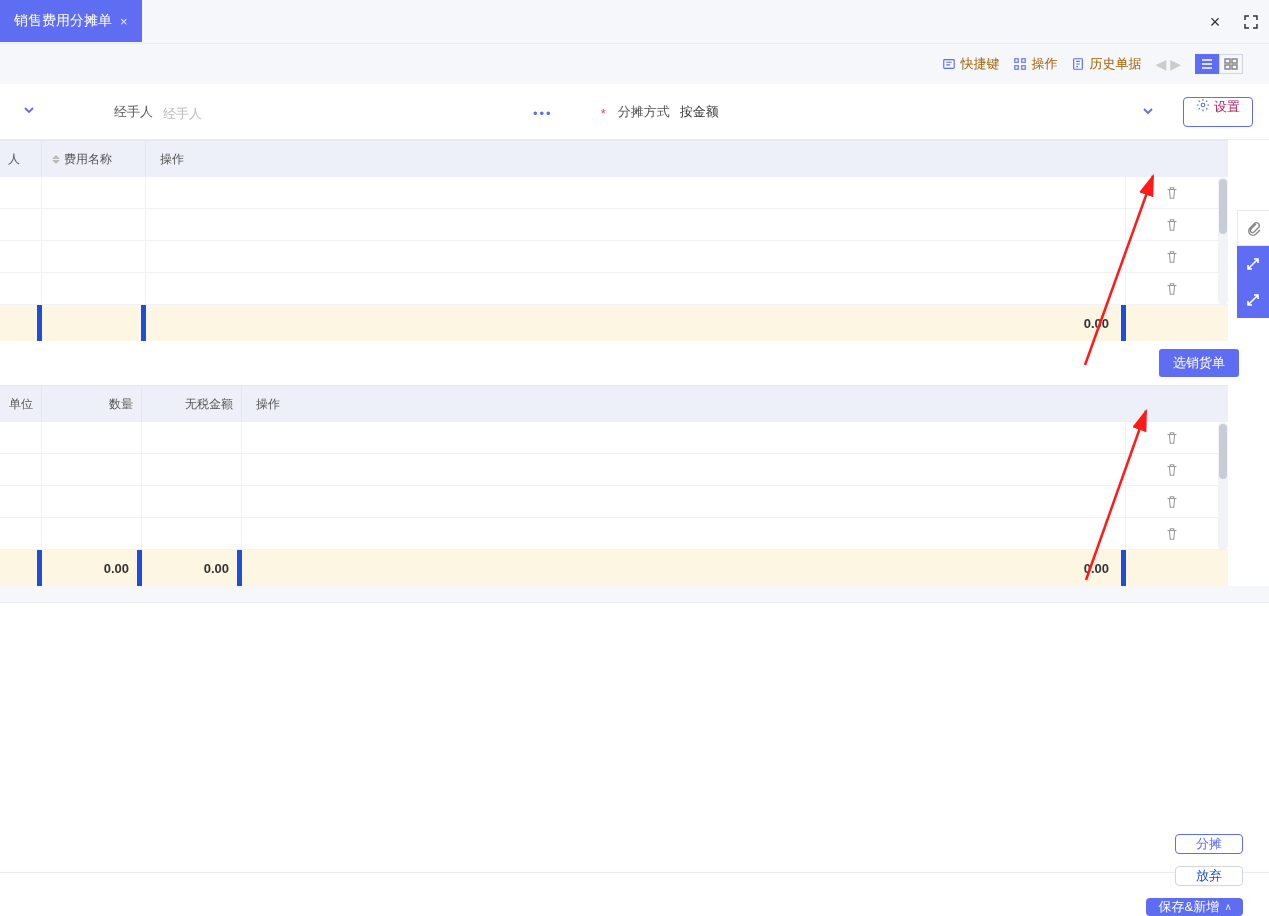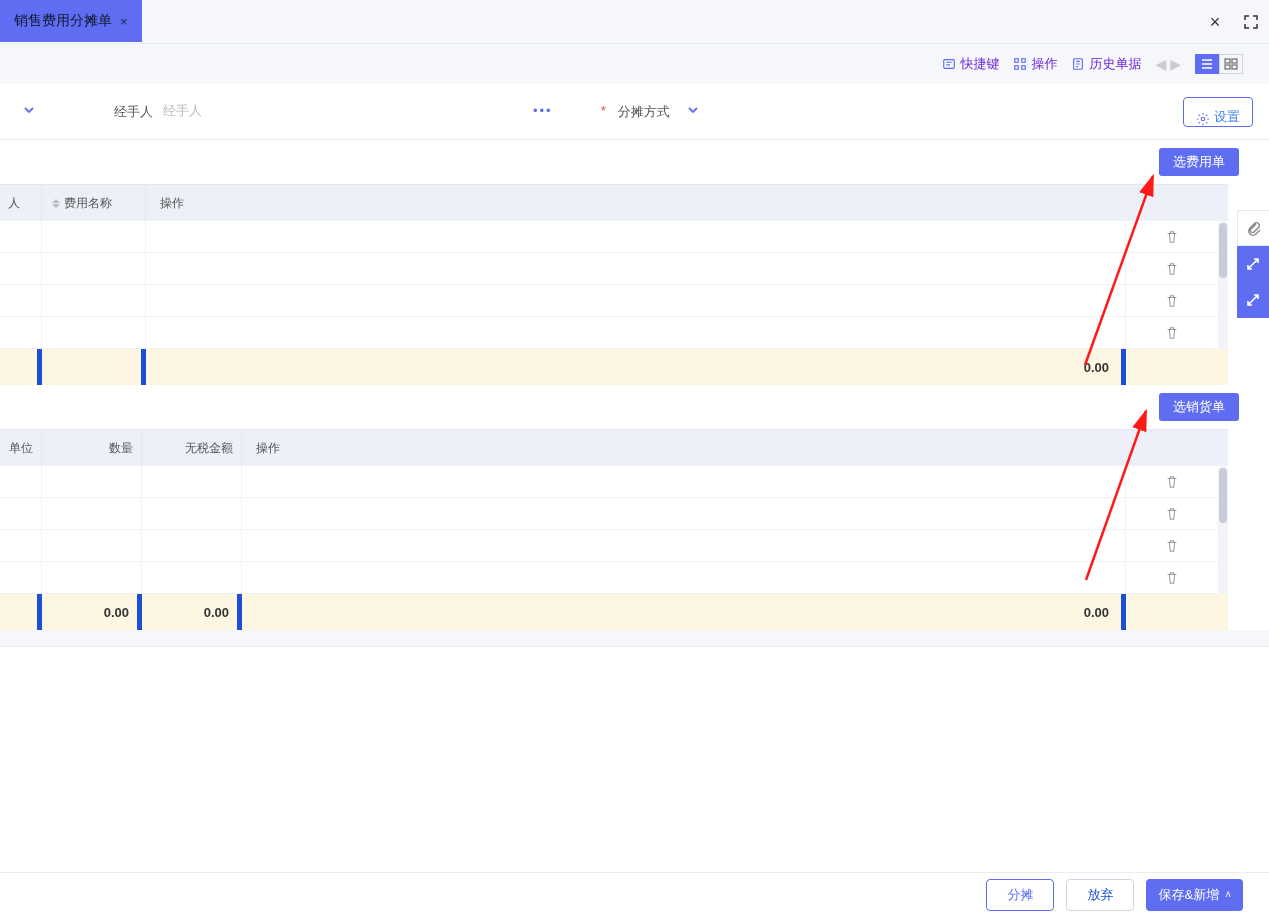--- a/index.html
+++ b/index.html
@@ -1,49 +1,49 @@
 <!DOCTYPE html>
 <html><head>
 <meta charset="utf-8">
 <style>
   * { box-sizing: border-box; margin: 0; padding: 0; font-family: "Microsoft YaHei", Arial, sans-serif; }
   body { width: 1269px; height: 916px; background: #fff; overflow: hidden; font-size: 13px; color: #333; position: relative; }
 
   
   .tabbar { height: 44px; background: #f5f7fa; display: flex; align-items: flex-start; border-bottom: 1px solid #e9ecf2; }
-  .tab { height: 42px; background: #5e6df2; color: #0f172a; padding: 0 14px; display: flex; align-items: center; gap: 8px; font-size: 14px; }
+  .tab { height: 42px; background: #5e6df2; color: #ffffff; padding: 0 14px; display: flex; align-items: center; gap: 8px; font-size: 14px; }
   .tab .close { font-size: 13px; opacity: .85; cursor: pointer; }
   .tab-spacer { flex: 1; }
   .tab-close-all { width: 36px; height: 44px; display: flex; align-items: center; justify-content: center; cursor: pointer; color: #333; font-size: 18px; }
   .tab-fullscreen { width: 36px; height: 44px; display: flex; align-items: center; justify-content: center; cursor: pointer; color: #333; }
 
   
   .toolstrip { height: 40px; background: #f5f7fa; display: flex; align-items: center; justify-content: flex-end; padding: 0 26px; gap: 14px; font-size: 13px; }
-  .tool-link { display: flex; align-items: center; gap: 4px; color: #6d28d9; cursor: pointer; }
+  .tool-link { display: flex; align-items: center; gap: 4px; color: #a16207; cursor: pointer; }
   .tool-link svg { width: 14px; height: 14px; }
   .pager { display: flex; align-items: center; gap: 4px; color: #ccc; }
   .pager span { cursor: pointer; font-size: 14px; }
   .view-toggle { display: flex; }
   .view-btn { width: 24px; height: 20px; display: flex; align-items: center; justify-content: center; border: 1px solid #d0d5e0; cursor: pointer; }
   .view-btn.active { background: #5e6df2; border-color: #5e6df2; }
   .view-btn.active svg { stroke: #fff; }
   .view-btn svg { stroke: #888; }
 
   
   .form-row { height: 56px; background: #fff; display: flex; align-items: center; padding: 0 16px; position: relative; border-bottom: 1px solid #e9ecf2; }
   .dd-caret { color: #5e6df2; cursor: pointer; padding: 0 6px; }
-  .field { display: flex; align-items: flex-start; gap: 10px; }
+  .field { display: flex; align-items: flex-end; gap: 10px; }
   .field-label { color: #555; font-size: 13px; white-space: nowrap; }
   .field-input { border: none; outline: none; font-size: 13px; color: #333; width: 360px; }
   .field-input::placeholder { color: #bbb; }
   .field-more { color: #5e6df2; letter-spacing: 2px; cursor: pointer; }
   .req { color: #e74c3c; margin-right: 2px; }
   .field-value { color: #333; }
   .field .caret { color: #5e6df2; margin-left: 6px; cursor: pointer; }
-  .settings-btn { border: 1px solid #5e6df2; color: #3b82f6; background: #fff; height: 30px; padding: 0 12px; border-radius: 4px; display: flex; align-items: flex-end; gap: 4px; cursor: pointer; font-size: 13px; }
+  .settings-btn { border: 1px solid #5e6df2; color: #be185d; background: #fff; height: 30px; padding: 0 12px; border-radius: 4px; display: flex; align-items: flex-start; gap: 4px; cursor: pointer; font-size: 13px; }
   .settings-btn svg { width: 14px; height: 14px; }
 
   
   .section { background: #fff; padding: 0; position: relative; }
   .section-actions { display: flex; justify-content: flex-end; padding: 8px 30px 8px 0; }
   .btn-primary { background: #5e6df2; color: #fff; border: none; height: 28px; padding: 0 14px; border-radius: 3px; cursor: pointer; font-size: 13px; }
 
   .grid { width: 1228px; border-top: 1px solid #e3e7ef; position: relative; }
   .grid-head { display: flex; background: #edf0f8; height: 36px; font-size: 12px; color: #555; }
   .cell { display: flex; align-items: center; padding: 0 8px; border-right: 1px solid #e3e7ef; }
@@ -63,21 +63,21 @@
   .vscroll { position: absolute; right: 0; top: 36px; width: 10px; bottom: 36px; background: #f2f3f7; border-radius: 5px; }
   .vthumb { position: absolute; left: 1px; right: 1px; top: 2px; height: 55px; background: #c8ccd6; border-radius: 5px; }
 
   
   .divider-gap { height: 16px; background: #f5f7fa; }
 
   
   .memo-area { height: 40px; border-top: 1px solid #e9ecf2; background: #fff; }
 
   
-  .footer { position: absolute; left: 0; right: 0; bottom: 0; height: 44px; background: #fff; border-top: 1px solid #e9ecf2; display: flex; align-items: center; justify-content: flex-end; padding: 0 26px; gap: 12px; }
+  .footer { position: absolute; left: 0; right: 0; bottom: 0; height: 44px; background: #fff; border-top: 1px solid #e9ecf2; display: flex; align-items: flex-end; justify-content: flex-end; padding: 0 26px; gap: 12px; flex-direction: column; }
   .btn-outline { border: 1px solid #d0d5e0; background: #fff; height: 32px; padding: 0 20px; border-radius: 4px; cursor: pointer; color: #1d4ed8; font-size: 13px; }
   .btn-outline.primary { border-color: #5e6df2; color: #5e6df2; }
   .btn-solid { background: #5e6df2; border: none; color: #fff; height: 32px; padding: 0 12px; border-radius: 4px; cursor: pointer; font-size: 13px; display: flex; align-items: center; gap: 6px; }
   .btn-solid .caret-up { font-size: 10px; }
 
   
   .float-tools { position: absolute; right: 0; top: 210px; width: 32px; display: flex; flex-direction: column; }
   .float-btn { width: 32px; height: 36px; display: flex; align-items: center; justify-content: center; cursor: pointer; }
   .float-btn.plain { background: #fff; border: 1px solid #e5e8f0; border-right: none; color: #888; }
   .float-btn.blue { background: #5e6df2; color: #fff; }
@@ -171,40 +171,38 @@
   <div style="width:72px"></div>
   <div class="field">
     <span class="field-label">经手人</span>
     <input class="field-input" placeholder="经手人" style="">
     <span class="field-more">•••</span>
   </div>
   <div style="width:48px"></div>
   <div class="field" style="flex:1">
     <span class="req">*</span>
     <span class="field-label">分摊方式</span>
+    <span class="field-value" style="flex:1">按金额</span>
     <span class="caret">
       <svg width="14" height="14" viewBox="0 0 14 14" fill="none" stroke="#5e6df2" stroke-width="1.8">
           <path d="M3 5l4 4 4-4"></path>
         </svg>
     </span>
   </div>
   <div style="width:28px"></div>
   <button class="settings-btn">
     <svg viewBox="0 0 16 16" fill="none" stroke="#5e6df2" stroke-width="1.3">
         <circle cx="8" cy="8" r="2"></circle>
         <path d="M8 1v2M8 13v2M1 8h2M13 8h2M3 3l1.5 1.5M11.5 11.5L13 13M13 3l-1.5 1.5M4.5 11.5L3 13"></path>
       </svg>
     <span>设置</span>
   </button>
 </div>
 
 <div class="section">
-  <div class="section-actions">
-    <button class="btn-primary">选费用单</button>
-  </div>
   <div class="grid">
     <div class="grid-head">
       <div class="cell t1c0">人</div>
       <div class="cell sort t1c1">费用名称</div>
       <div class="cell t1c3" style="justify-content:flex-start;padding-left:14px">操作</div>
     </div>
     <div class="grid-body">
       <div class="row">
           <div class="cell t1c0"></div>
           <div class="cell t1c1"></div>

